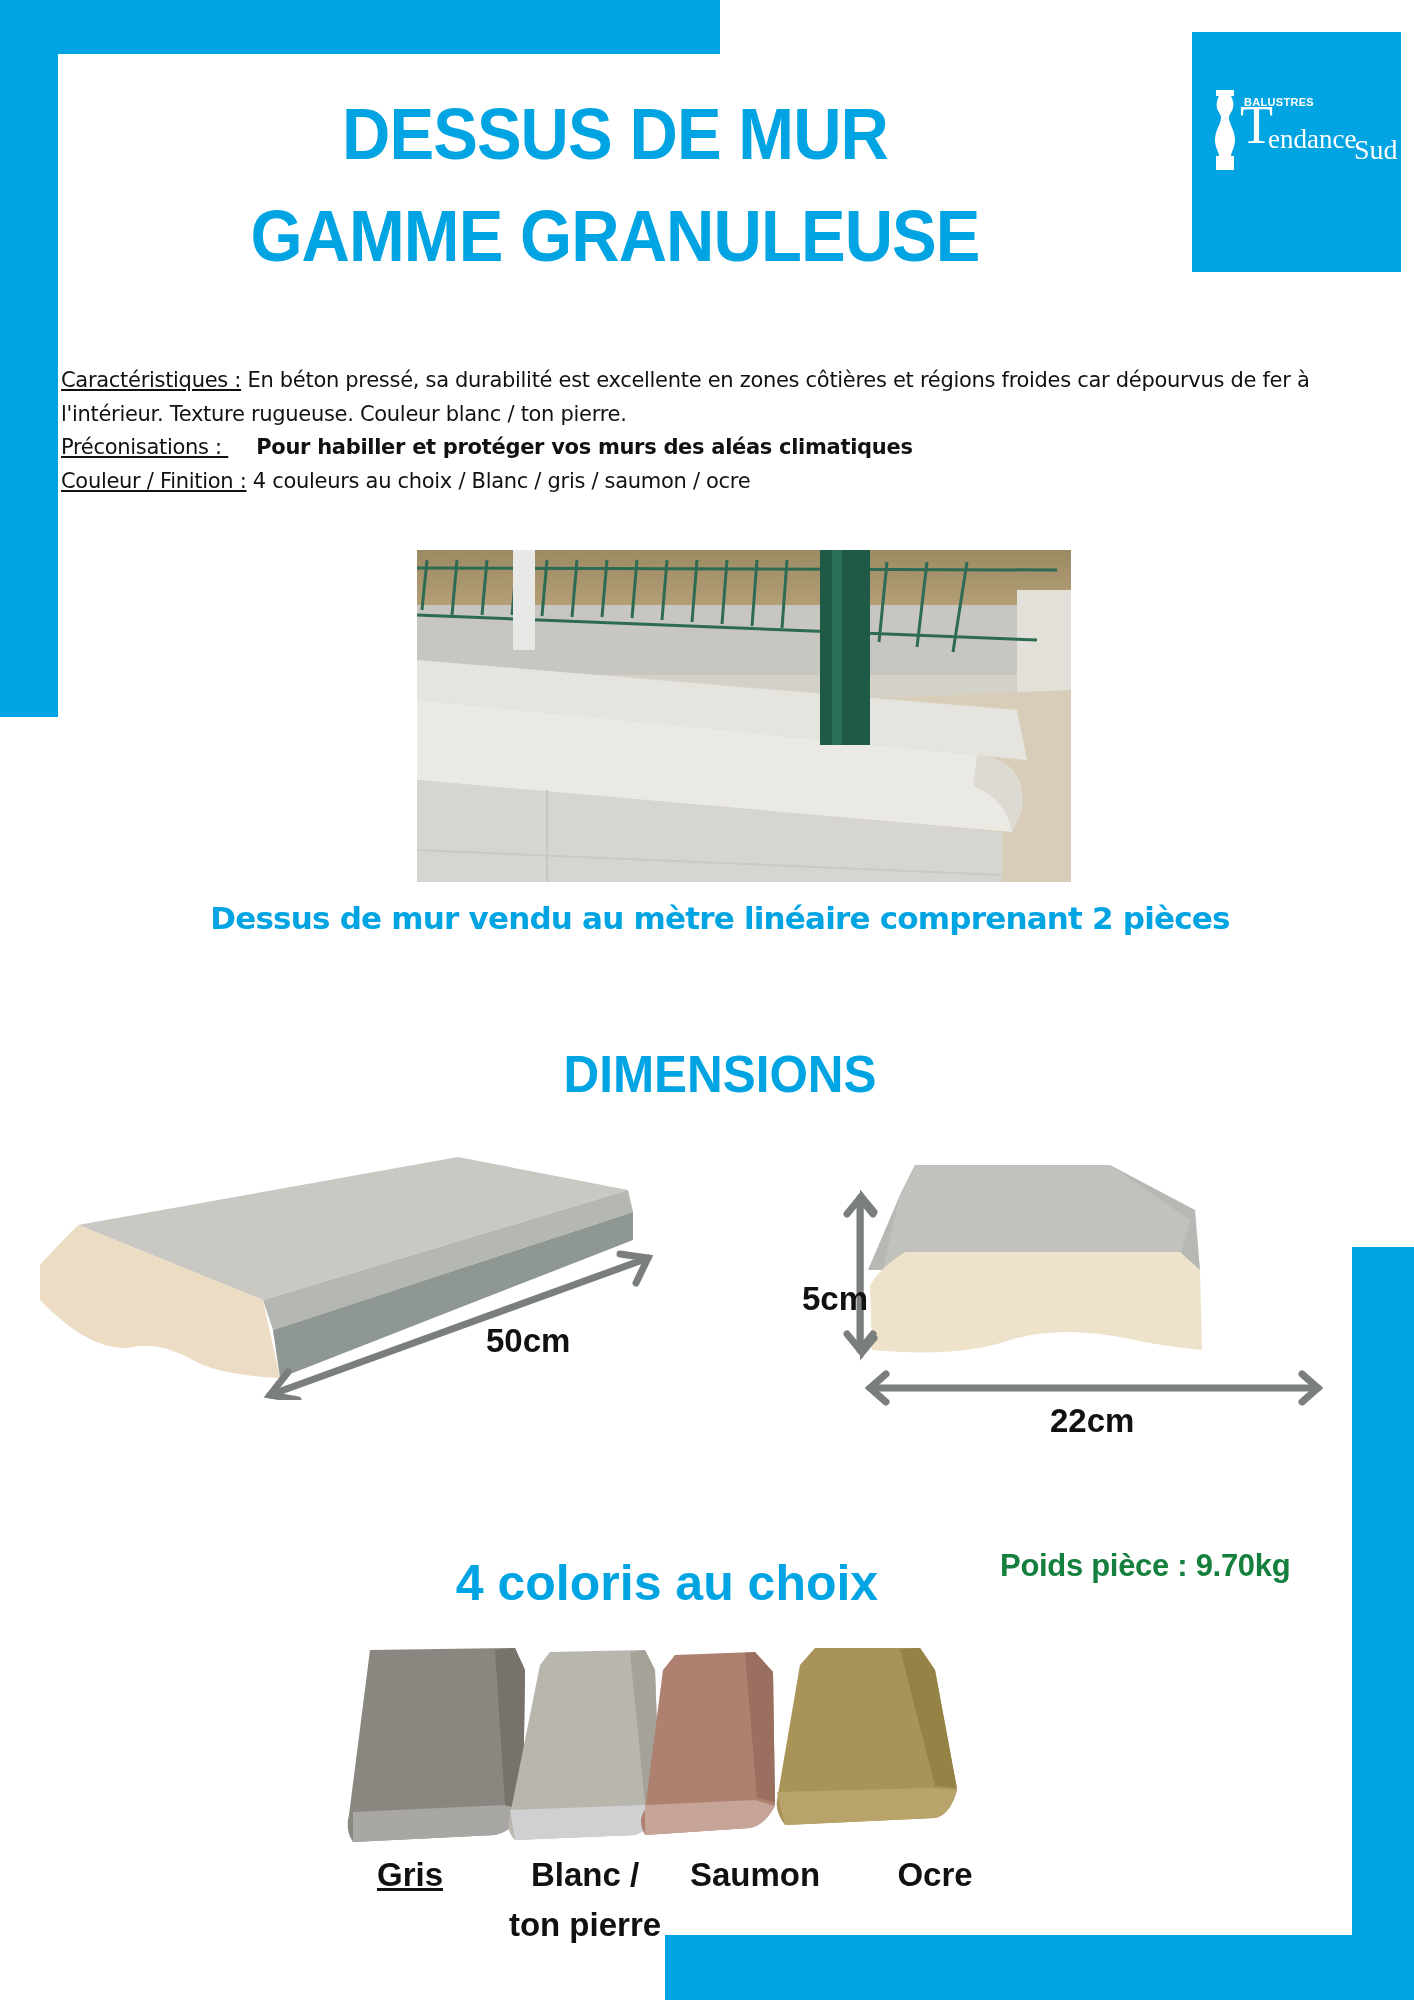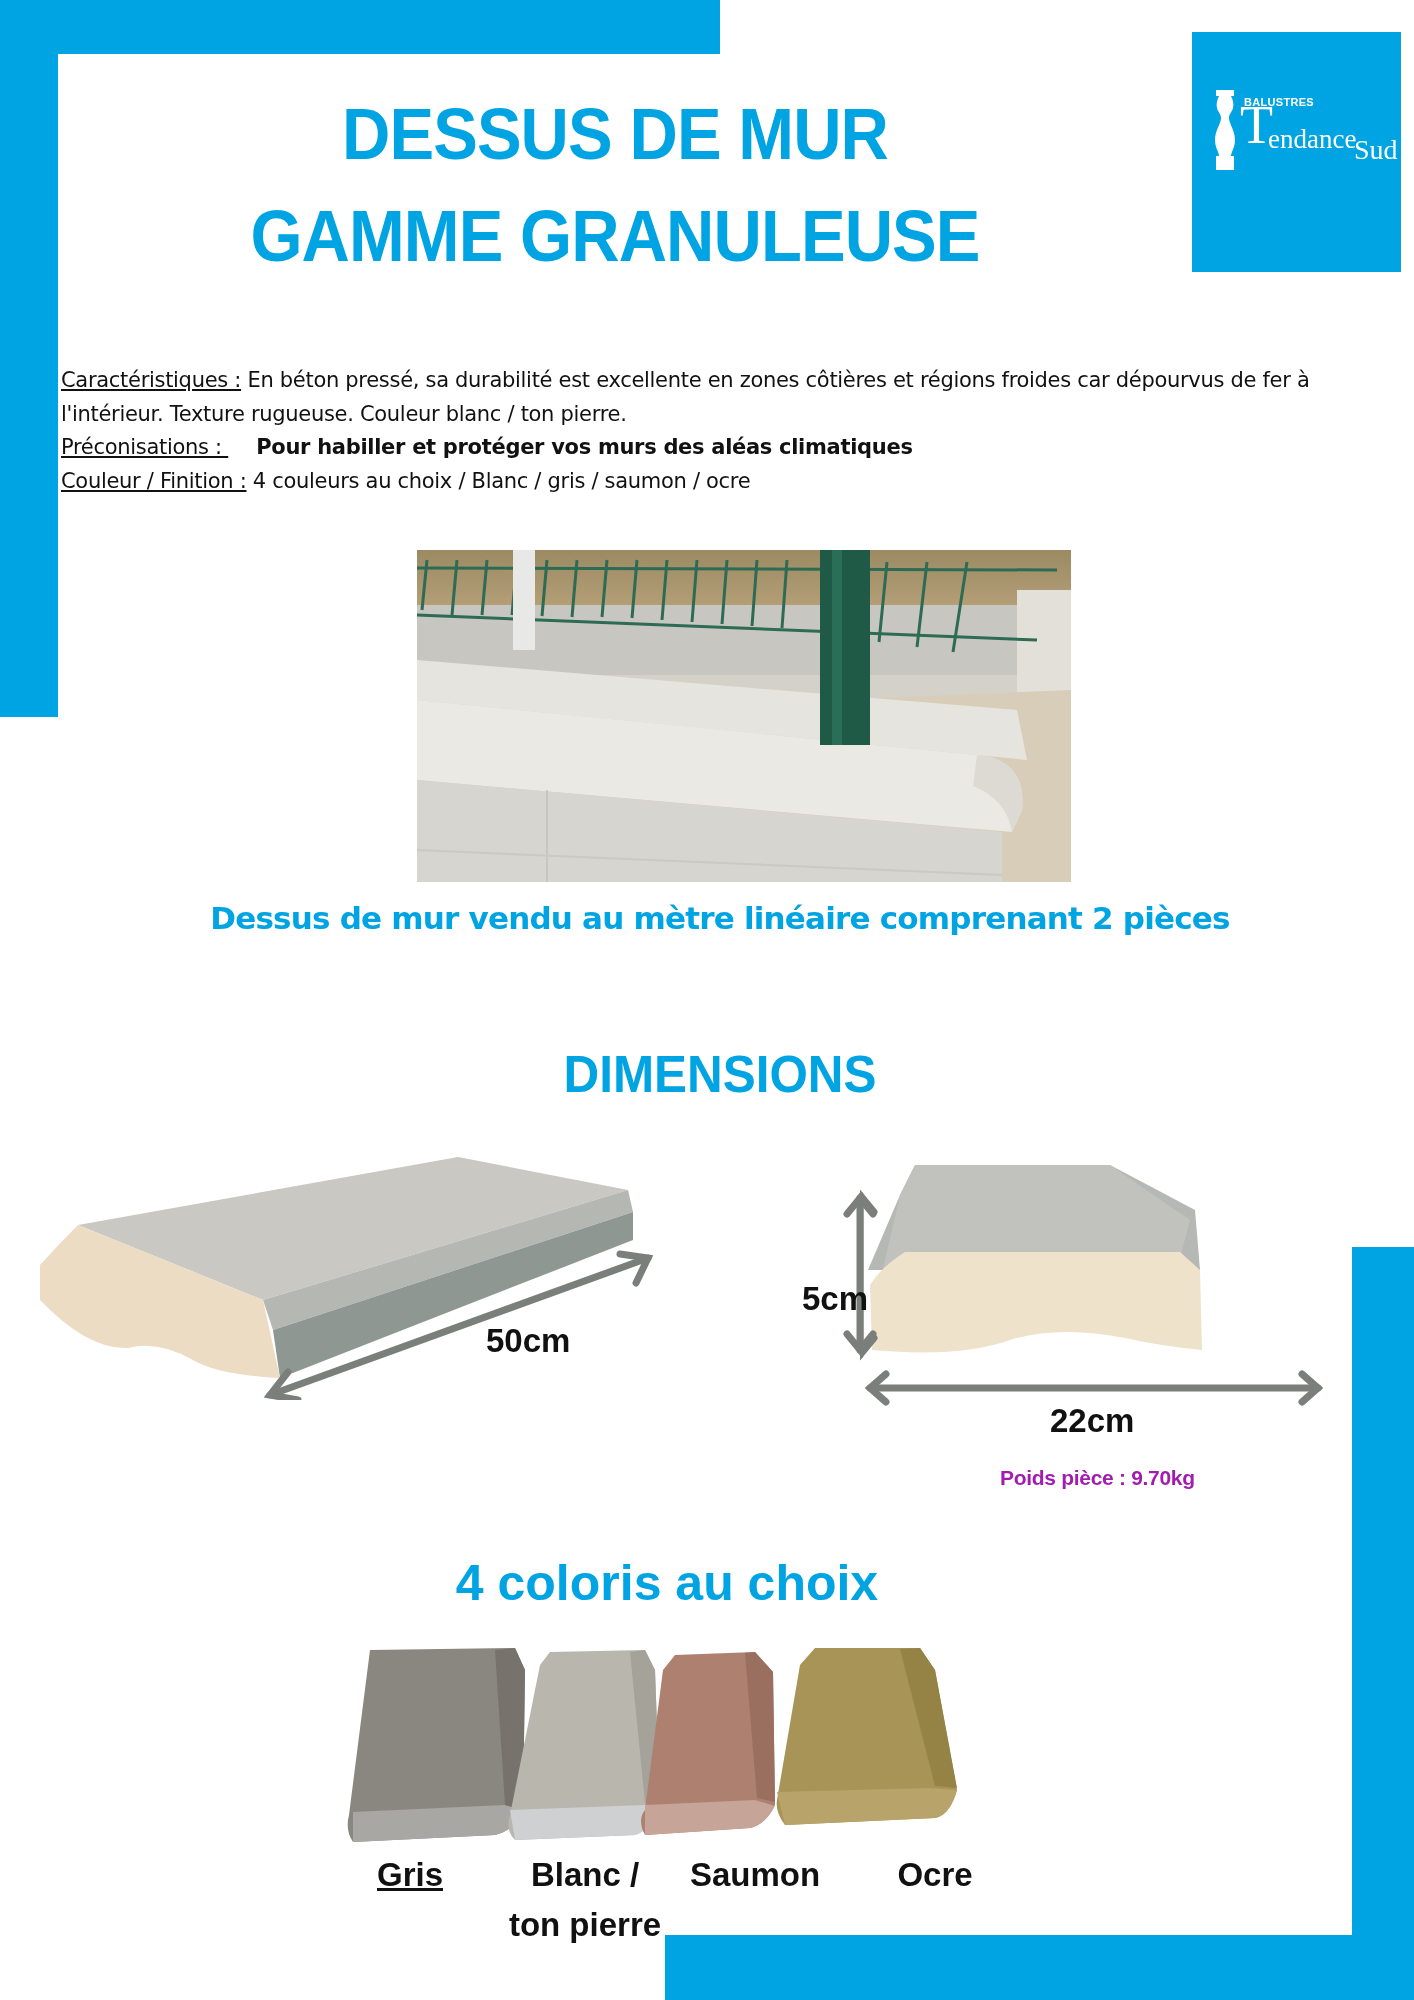--- a/index.html
+++ b/index.html
@@ -44,21 +44,21 @@
                 font-size: 52px; transform: scaleX(0.95); }
 
   .piece-long { left: 18px; top: 1150px; width: 640px; height: 250px; }
   .piece-section { left: 860px; top: 1160px; width: 460px; height: 200px; }
 
   .dim-label { font-weight: bold; font-size: 33px; color: #111; }
   .lbl-50 { left: 486px; top: 1322px; }
   .lbl-5 { left: 757px; top: 1280px; margin-left: 45px; }
   .lbl-22 { left: 1050px; top: 1402px; }
 
-  .weight { left: 1000px; top: 1466px; color: #a21caf; font-weight: bold; font-size: 21px; letter-spacing: -0.3px; }
+  .weight { left: 1000px; top: 1548px; color: #15803d; font-weight: bold; font-size: 31px; letter-spacing: -0.3px; }
 
   .colors-title { left: 0; top: 1554px; width: 1334px; text-align: center; color: #00a4e2; font-weight: bold;
                   font-size: 50px; }
 
   .swatches { left: 345px; top: 1640px; width: 650px; height: 210px; }
   .swatch-label { font-weight: bold; font-size: 33px; color: #111; text-align: center; line-height: 50px; }
   .sl-gris { left: 360px; top: 1850px; width: 100px; text-decoration: underline; }
   .sl-blanc { left: 490px; top: 1850px; width: 190px; }
   .sl-saumon { left: 680px; top: 1850px; width: 150px; }
   .sl-ocre { left: 880px; top: 1850px; width: 110px; }

